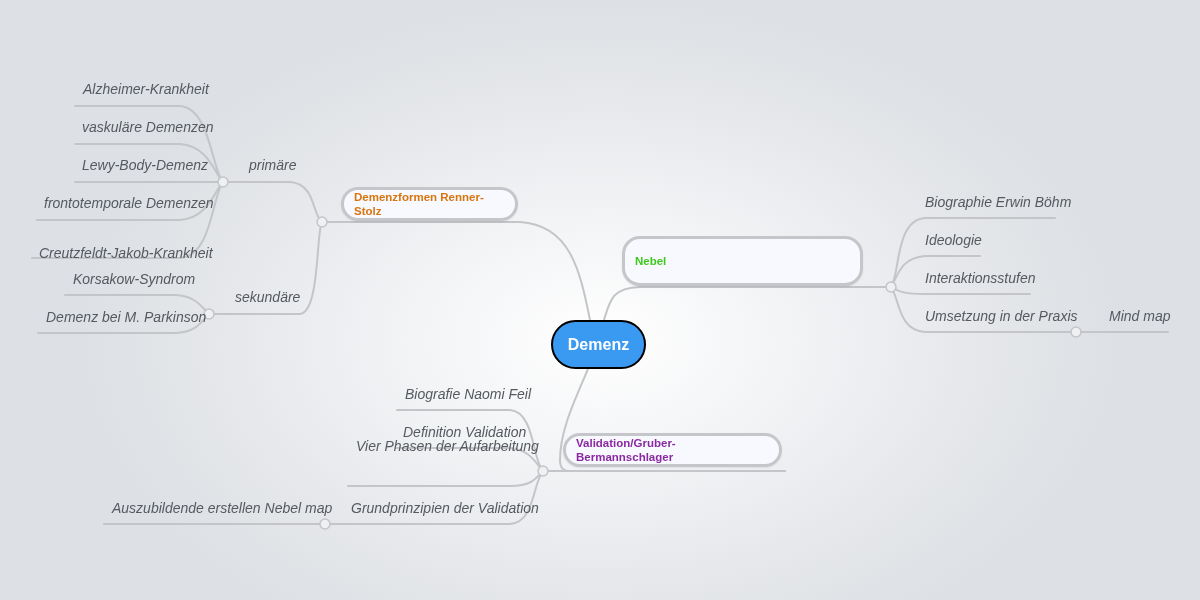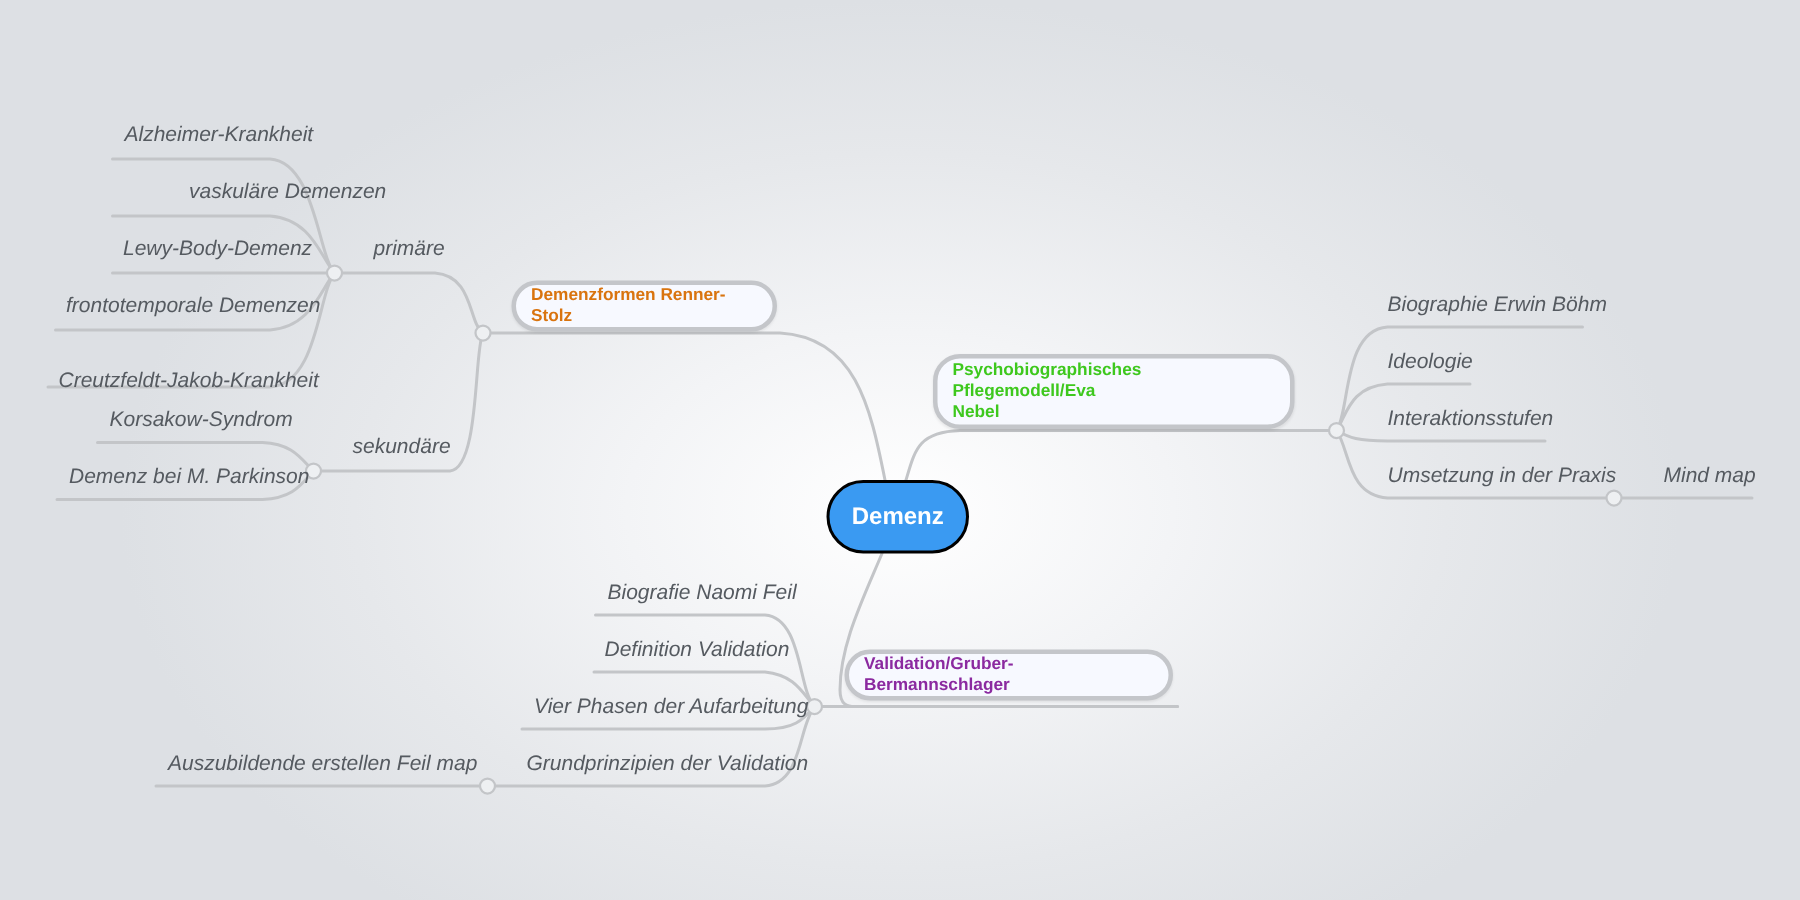--- a/index.html
+++ b/index.html
@@ -77,39 +77,38 @@
   <span>Demenz</span>
 </div>
 
 <div class="topic" style="left:341px; top:187px; width:177px; height:34px; color:#d9740f;">
   <span>Demenzformen Renner-Stolz</span>
 </div>
 <div class="lbl" style="left:249px; top:158px;">primäre</div>
 <div class="lbl" style="left:235px; top:290px;">sekundäre</div>
 
 <div class="lbl" style="left:83px; top:82px;">Alzheimer-Krankheit</div>
-<div class="lbl" style="left:82px; top:120px;margin-left:44px;">vaskuläre Demenzen</div>
+<div class="lbl" style="left:82px; top:120px;">vaskuläre Demenzen</div>
 <div class="lbl" style="left:82px; top:158px;">Lewy-Body-Demenz</div>
 <div class="lbl" style="left:44px; top:196px;">frontotemporale Demenzen</div>
 <div class="lbl" style="left:39px; top:234px;margin-top:12px;">Creutzfeldt-Jakob-Krankheit</div>
 <div class="lbl" style="left:73px; top:272px;">Korsakow-Syndrom</div>
 <div class="lbl" style="left:46px; top:310px;">Demenz bei M. Parkinson</div>
 
 <div class="topic" style="left:622px; top:236px; width:241px; height:50px; color:#3ec81e; align-items:center;">
   <div>
-    <div>Psychobiographisches Pflegemodell/Eva</div>
     <div>Nebel</div>
   </div>
 </div>
 <div class="lbl" style="left:925px; top:195px;">Biographie Erwin Böhm</div>
 <div class="lbl" style="left:925px; top:233px;">Ideologie</div>
 <div class="lbl" style="left:925px; top:271px;">Interaktionsstufen</div>
 <div class="lbl" style="left:925px; top:309px;">Umsetzung in der Praxis</div>
 <div class="lbl" style="left:1109px; top:309px;">Mind map</div>
 
 <div class="topic" style="left:563px; top:433px; width:219px; height:34px; color:#8b2aa0;">
   <span>Validation/Gruber-Bermannschlager</span>
 </div>
 <div class="lbl" style="left:405px; top:387px;">Biografie Naomi Feil</div>
 <div class="lbl" style="left:403px; top:425px;">Definition Validation</div>
-<div class="lbl" style="left:356px; top:463px;">Vier Phasen der Aufarbeitung</div>
+<div class="lbl" style="left:356px; top:439px;">Vier Phasen der Aufarbeitung</div>
 <div class="lbl" style="left:351px; top:501px;">Grundprinzipien der Validation</div>
-<div class="lbl" style="left:112px; top:501px;">Auszubildende erstellen Feil map</div>
+<div class="lbl" style="left:112px; top:501px;">Auszubildende erstellen Nebel map</div>
 
 </body></html>

